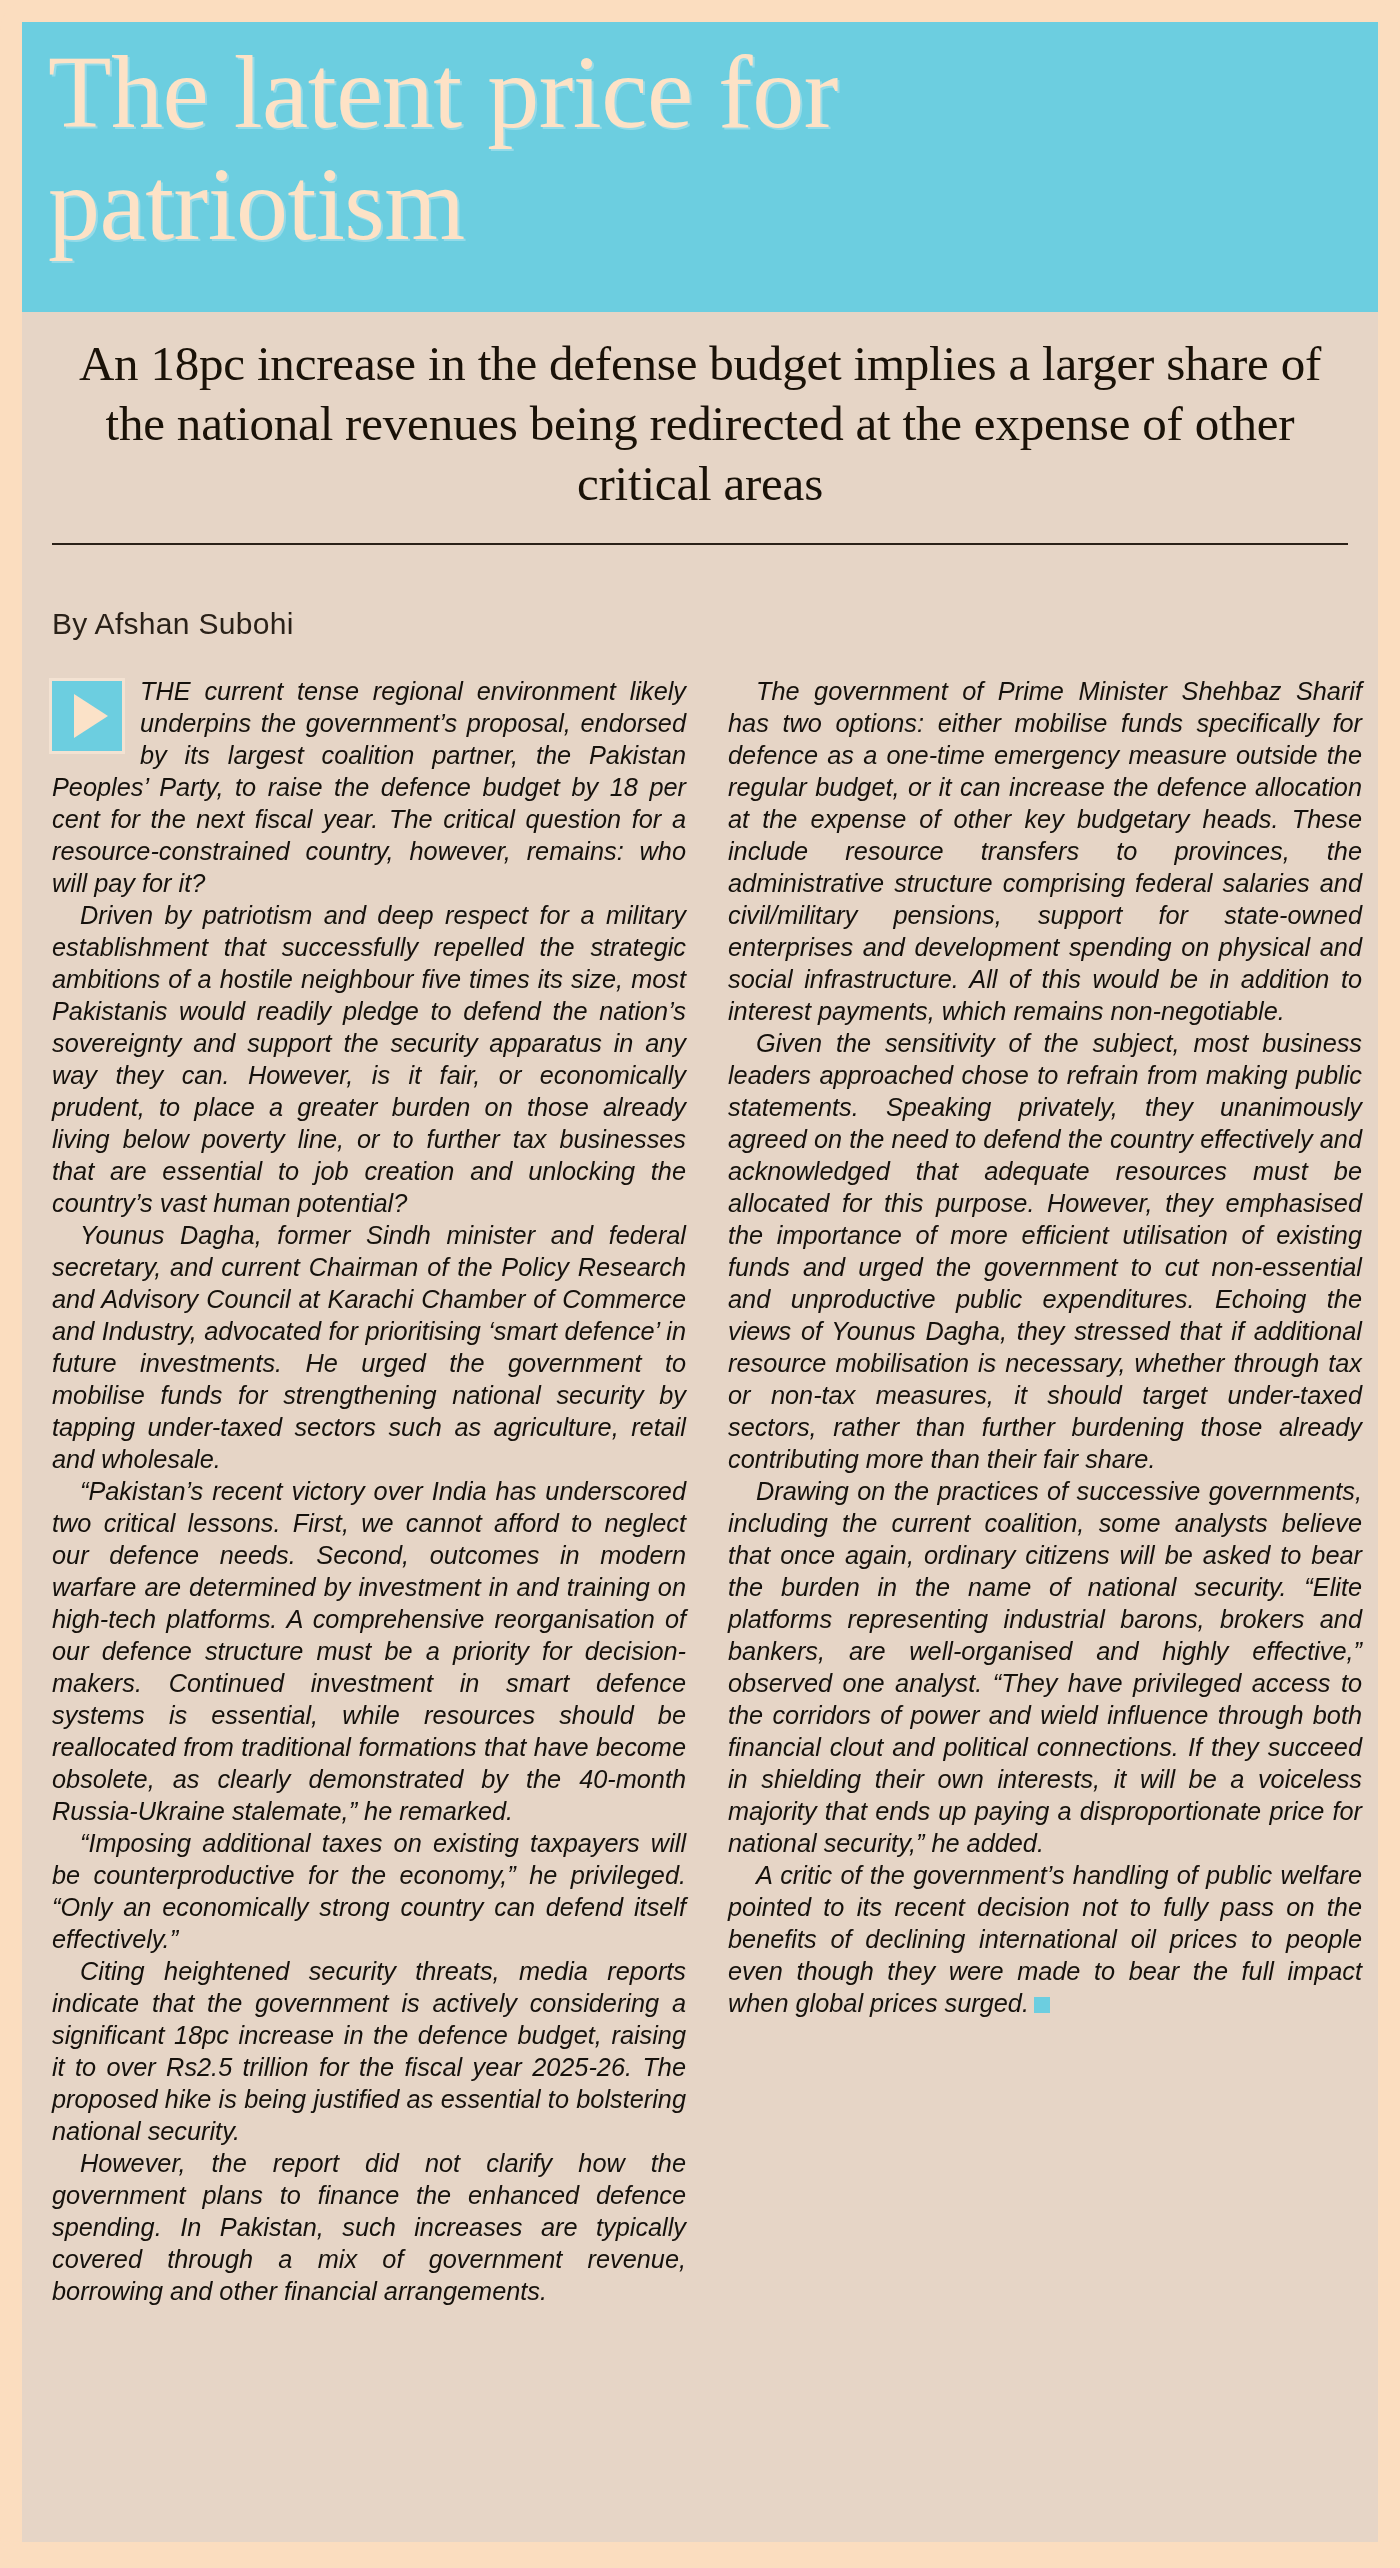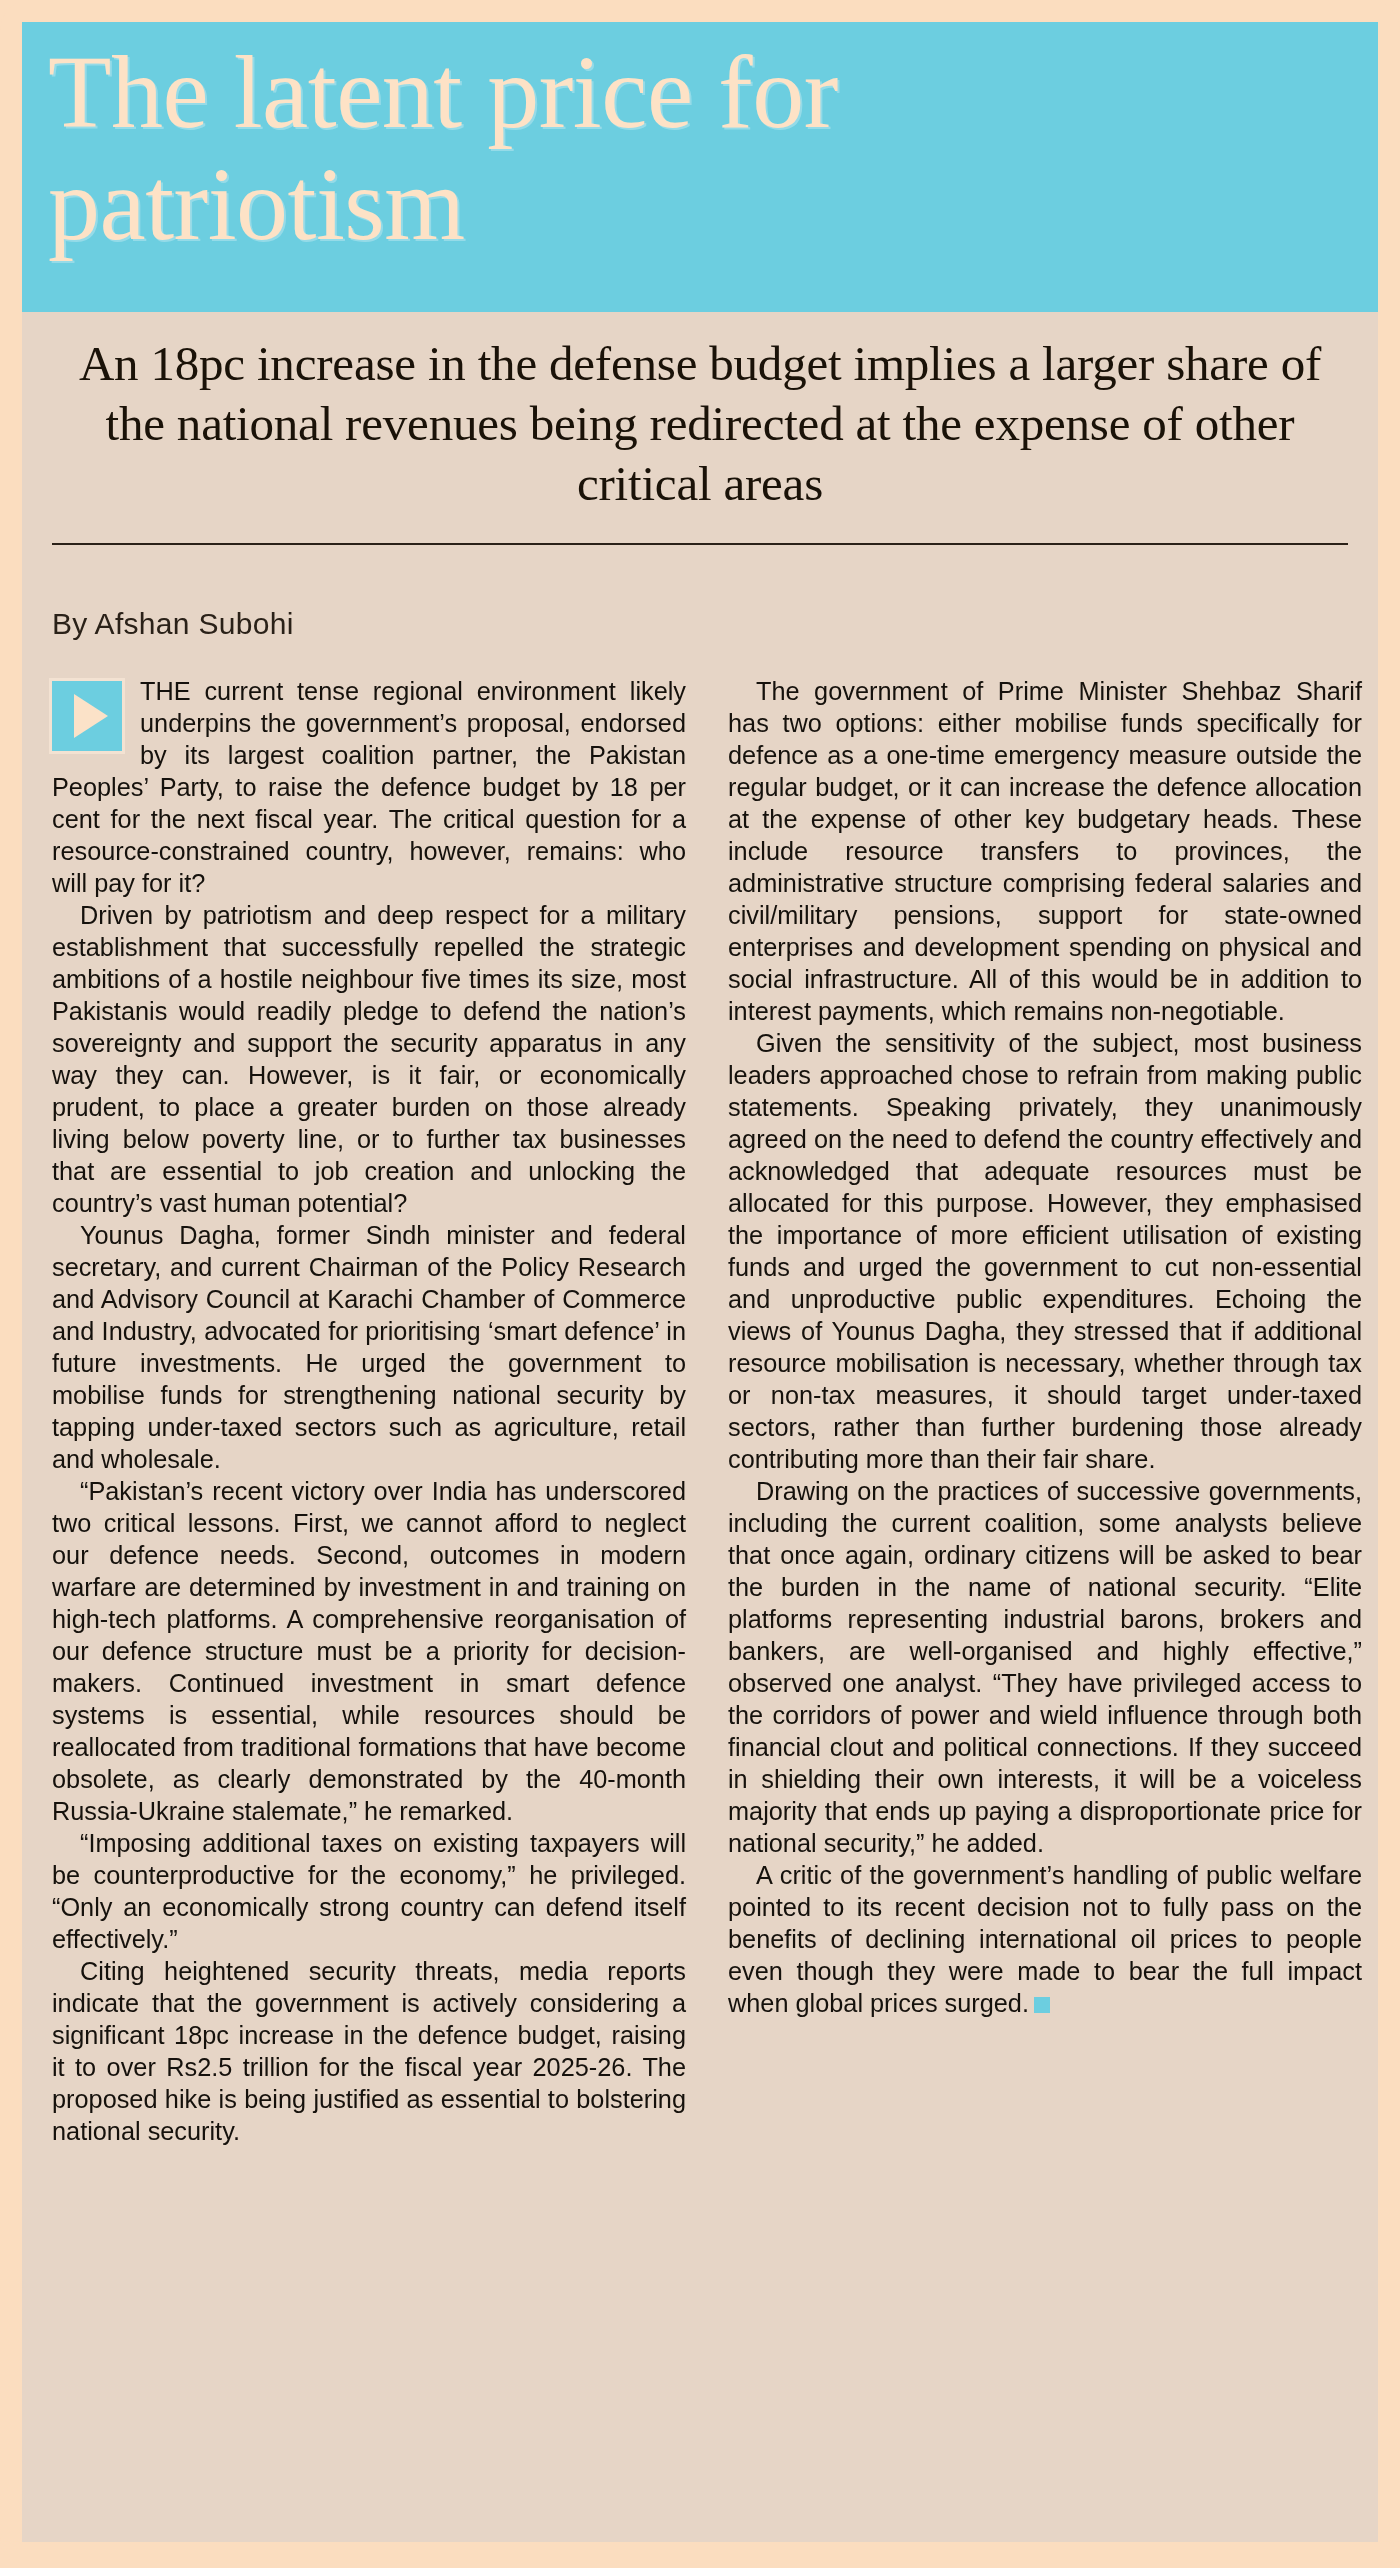--- a/index.html
+++ b/index.html
@@ -86,20 +86,21 @@
     color: #2a2118;
     letter-spacing: 0.3px;
   }
 
   
   .columns {
     display: flex;
     gap: 42px;
     padding: 34px 16px 0 30px;
     box-sizing: border-box;
+    font-style: italic;
   }
   .col {
     flex: 1 1 0;
     min-width: 0;
   }
   .col p {
     margin: 0;
     font-family: "Liberation Sans", sans-serif;
     font-size: 25.3px;
     line-height: 1.265;
@@ -167,20 +168,21 @@
         <p class="first">
           <span class="dropmark">
               <span class="tri"></span>
             </span><span>THE current tense regional environment likely underpins the government’s proposal, endorsed by its largest coalition partner, the Pakistan Peoples’ Party, to raise the defence budget by 18 per cent for the next fiscal year. The critical question for a resource-constrained country, however, remains: who will pay for it?</span>
         </p>
         <p>Driven by patriotism and deep respect for a military establishment that successfully repelled the strategic ambitions of a hostile neighbour five times its size, most Pakistanis would readily pledge to defend the nation’s sovereignty and support the security apparatus in any way they can. However, is it fair, or economically prudent, to place a greater burden on those already living below poverty line, or to further tax businesses that are essential to job creation and unlocking the country’s vast human potential?</p>
         <p>Younus Dagha, former Sindh minister and federal secretary, and current Chairman of the Policy Research and Advisory Council at Karachi Chamber of Commerce and Industry, advocated for prioritising ‘smart defence’ in future investments. He urged the government to mobilise funds for strengthening national security by tapping under-taxed sectors such as agriculture, retail and wholesale.</p>
         <p>“Pakistan’s recent victory over India has underscored two critical lessons. First, we cannot afford to neglect our defence needs. Second, outcomes in modern warfare are determined by investment in and training on high-tech platforms. A comprehensive reorganisation of our defence structure must be a priority for decision-makers. Continued investment in smart defence systems is essential, while resources should be reallocated from traditional formations that have become obsolete, as clearly demonstrated by the 40-month Russia-Ukraine stalemate,” he remarked.</p>
         <p>“Imposing additional taxes on existing taxpayers will be counterproductive for the economy,” he privileged. “Only an economically strong country can defend itself effectively.”</p>
         <p>Citing heightened security threats, media reports indicate that the government is actively considering a significant 18pc increase in the defence budget, raising it to over Rs2.5 trillion for the fiscal year 2025-26. The proposed hike is being justified as essential to bolstering national security.</p>
+        <p>However, the report did not clarify how the government plans to finance the enhanced defence spending. In Pakistan, such increases are typically covered through a mix of government revenue, borrowing and other financial arrangements.</p>
       </div>
 
       <div class="col">
         <p>The government of Prime Minister Shehbaz Sharif has two options: either mobilise funds specifically for defence as a one-time emergency measure outside the regular budget, or it can increase the defence allocation at the expense of other key budgetary heads. These include resource transfers to provinces, the administrative structure comprising federal salaries and civil/military pensions, support for state-owned enterprises and development spending on physical and social infrastructure. All of this would be in addition to interest payments, which remains non-negotiable.</p>
         <p>Given the sensitivity of the subject, most business leaders approached chose to refrain from making public statements. Speaking privately, they unanimously agreed on the need to defend the country effectively and acknowledged that adequate resources must be allocated for this purpose. However, they emphasised the importance of more efficient utilisation of existing funds and urged the government to cut non-essential and unproductive public expenditures. Echoing the views of Younus Dagha, they stressed that if additional resource mobilisation is necessary, whether through tax or non-tax measures, it should target under-taxed sectors, rather than further burdening those already contributing more than their fair share.</p>
         <p>Drawing on the practices of successive governments, including the current coalition, some analysts believe that once again, ordinary citizens will be asked to bear the burden in the name of national security. “Elite platforms representing industrial barons, brokers and bankers, are well-organised and highly effective,” observed one analyst. “They have privileged access to the corridors of power and wield influence through both financial clout and political connections. If they succeed in shielding their own interests, it will be a voiceless majority that ends up paying a disproportionate price for national security,” he added.</p>
         <p><span>A critic of the government’s handling of public welfare pointed to its recent decision not to fully pass on the benefits of declining international oil prices to people even though they were made to bear the full impact when global prices surged.</span><span class="endmark"></span></p>
       </div>
 
     </div>

